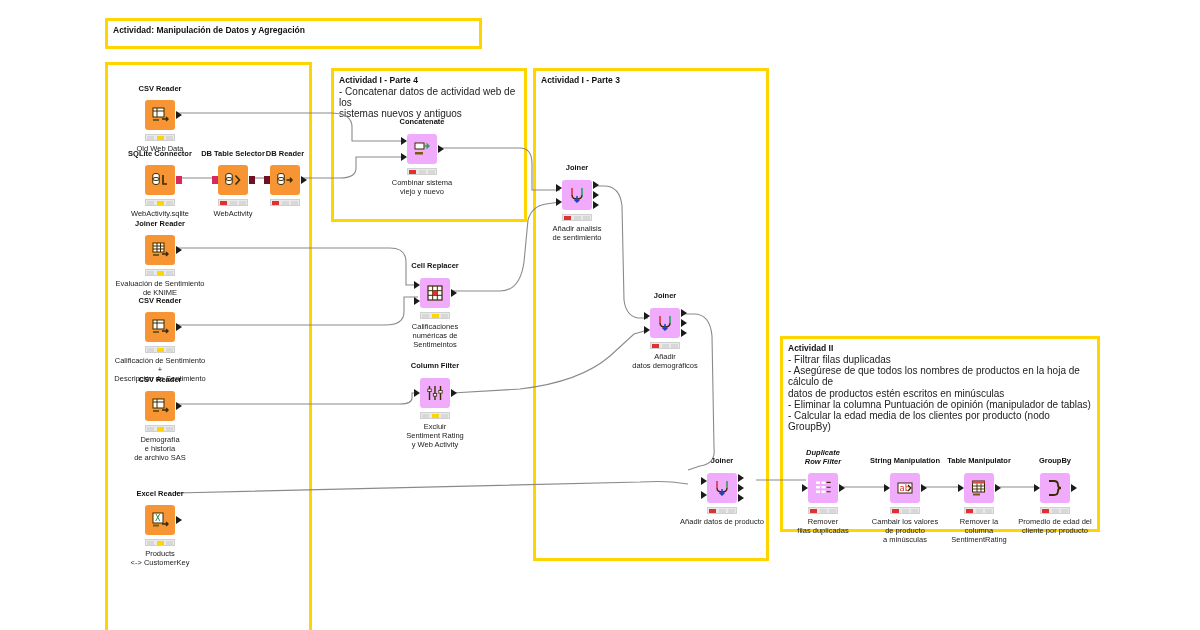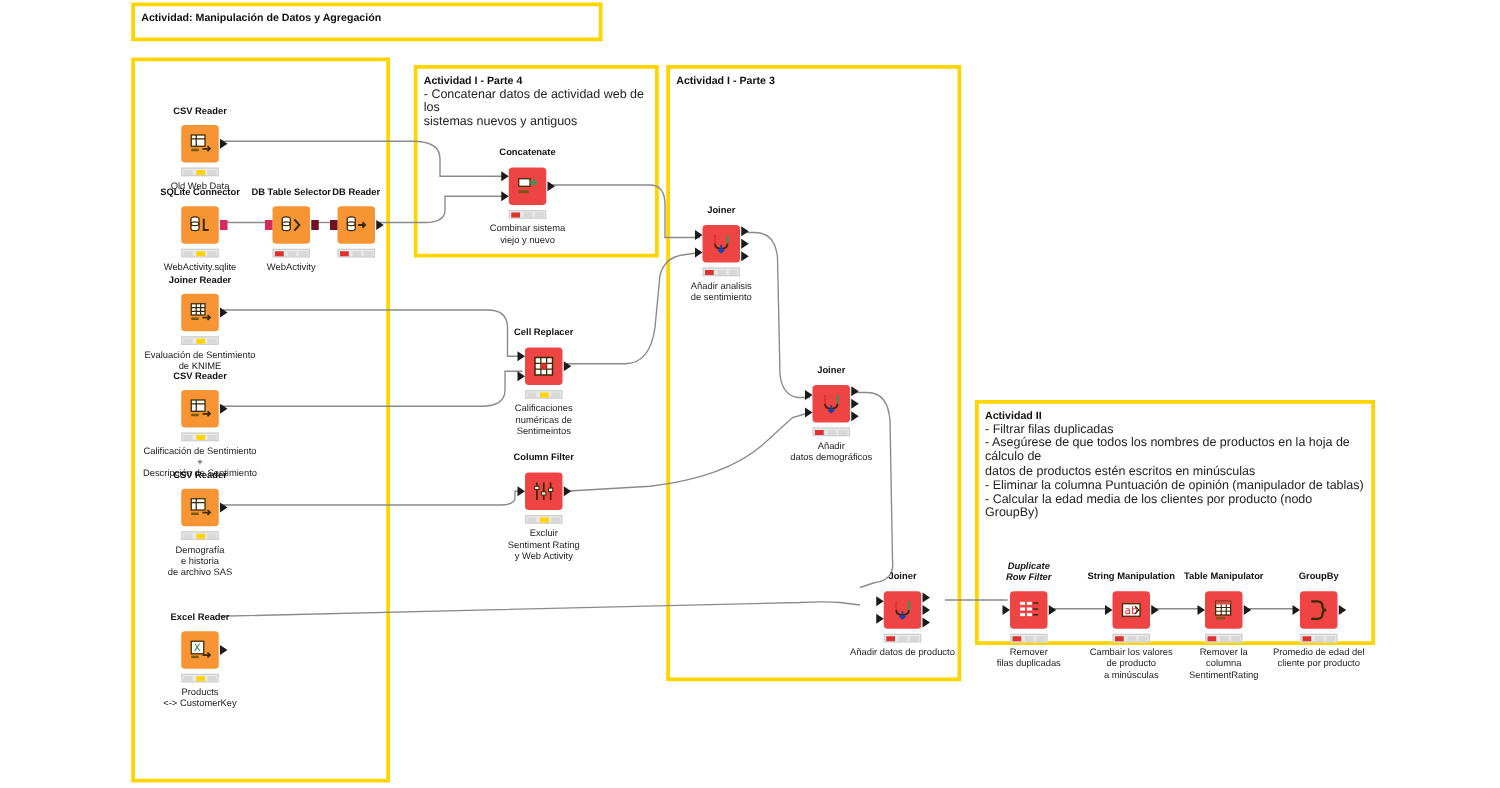--- a/index.html
+++ b/index.html
@@ -4,39 +4,39 @@
 <style>
   html,body{margin:0;padding:0;}
   body{
     width:1200px;height:630px;background:#ffffff;
     font-family:"Liberation Sans", sans-serif;
     overflow:hidden;position:relative;
   }
   #canvas{position:absolute;left:0;top:0;width:1200px;height:630px;}
 
   
-  .anno{position:absolute;border:3px solid #FFD500;background:transparent;box-sizing:border-box;}
+  .anno{position:absolute;border:3px solid #FFD500;background:transparent;box-sizing:border-box;margin-top:16px;}
   .anno .atitle{font-size:8.5px;font-weight:bold;color:#111;display:block;line-height:11px;}
   .anno .abody{font-size:10px;color:#222;display:block;line-height:11.2px;white-space:pre-line;}
   .anno .pad{padding:4px 5px 0 5px;}
 
   
   #wires{position:absolute;left:0;top:0;width:1200px;height:630px;pointer-events:none;}
 
   
   .node{position:absolute;width:0;height:0;}
   .node .nname{
     position:absolute;left:50%;transform:translateX(-50%);
     top:-15px;font-size:7.5px;font-weight:bold;color:#111;
     white-space:pre;text-align:center;line-height:8.5px;
   }
   .node .nname.two{top:-24px;font-style:italic;}
   .node .body{
     position:absolute;left:-15px;top:0;width:30px;height:30px;border-radius:3px;
-    background:#ef4444;display:flex;align-items:center;justify-content:center;
+    background:#f0abfc;display:flex;align-items:center;justify-content:center;
   }
   .node.orange .body{background:#F79433;}
   .node .status{
     position:absolute;left:-15px;top:34px;width:30px;height:7px;
     background:#e9e9e9;border:1px solid #d0d0d0;box-sizing:border-box;
     display:flex;align-items:center;justify-content:space-between;padding:0 1px;
   }
   .node .status i{width:7px;height:4px;background:#d8d8d8;display:block;}
   .node .status i.red{background:#e03131;}
   .node .status i.yel{background:#FFD500;}

